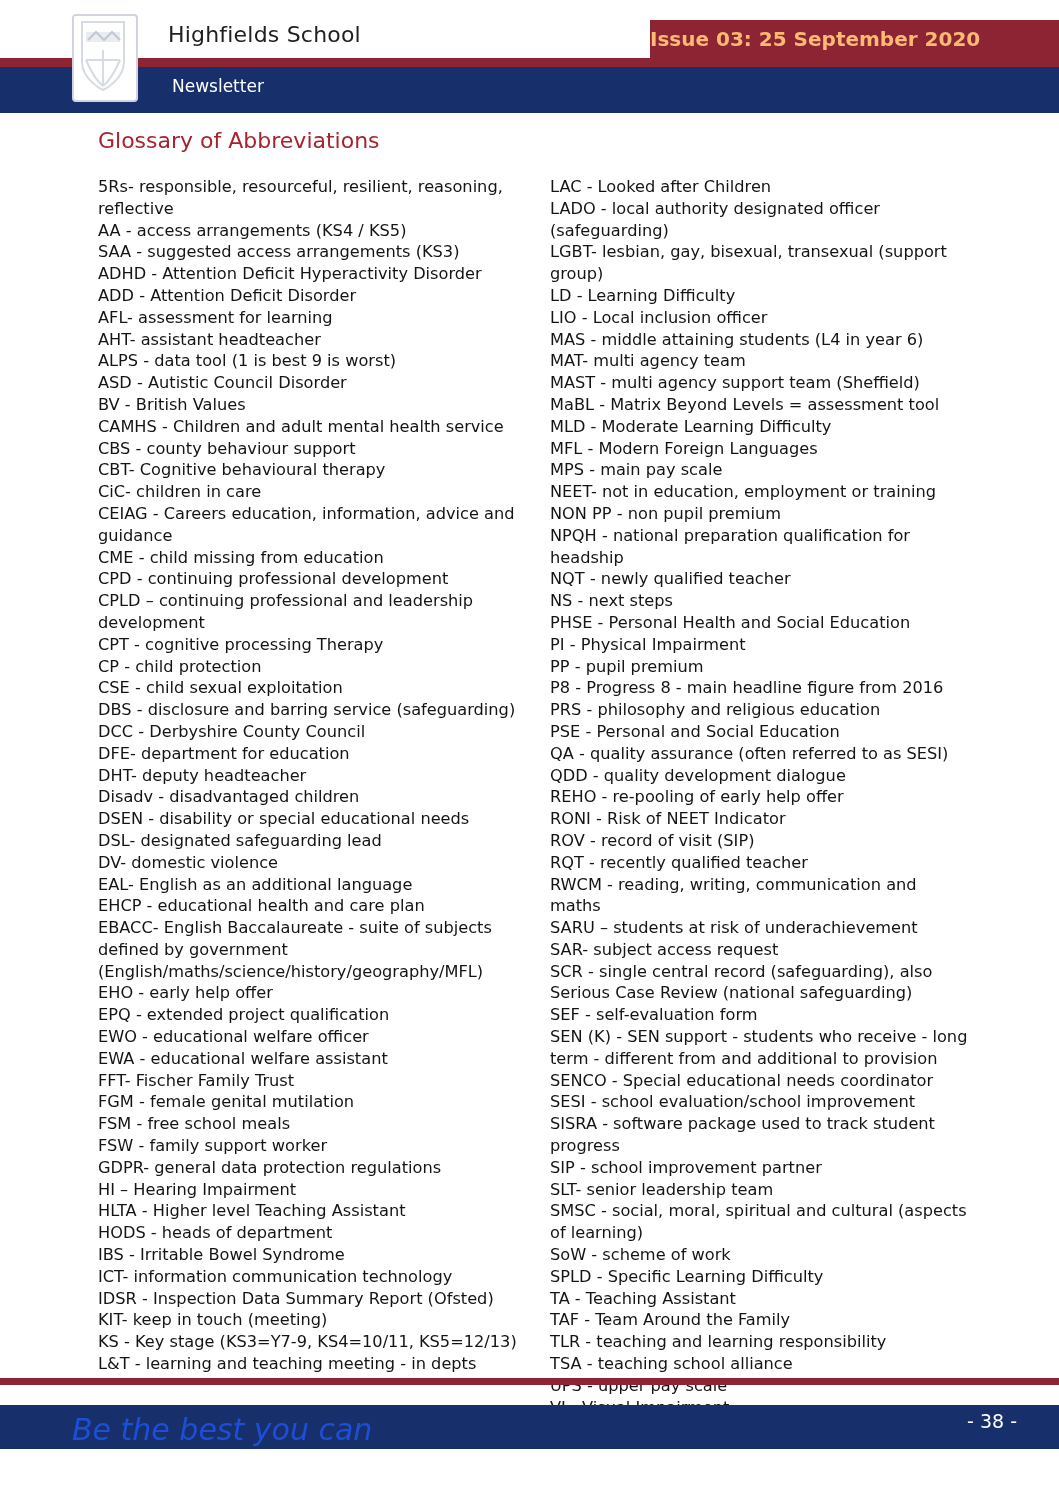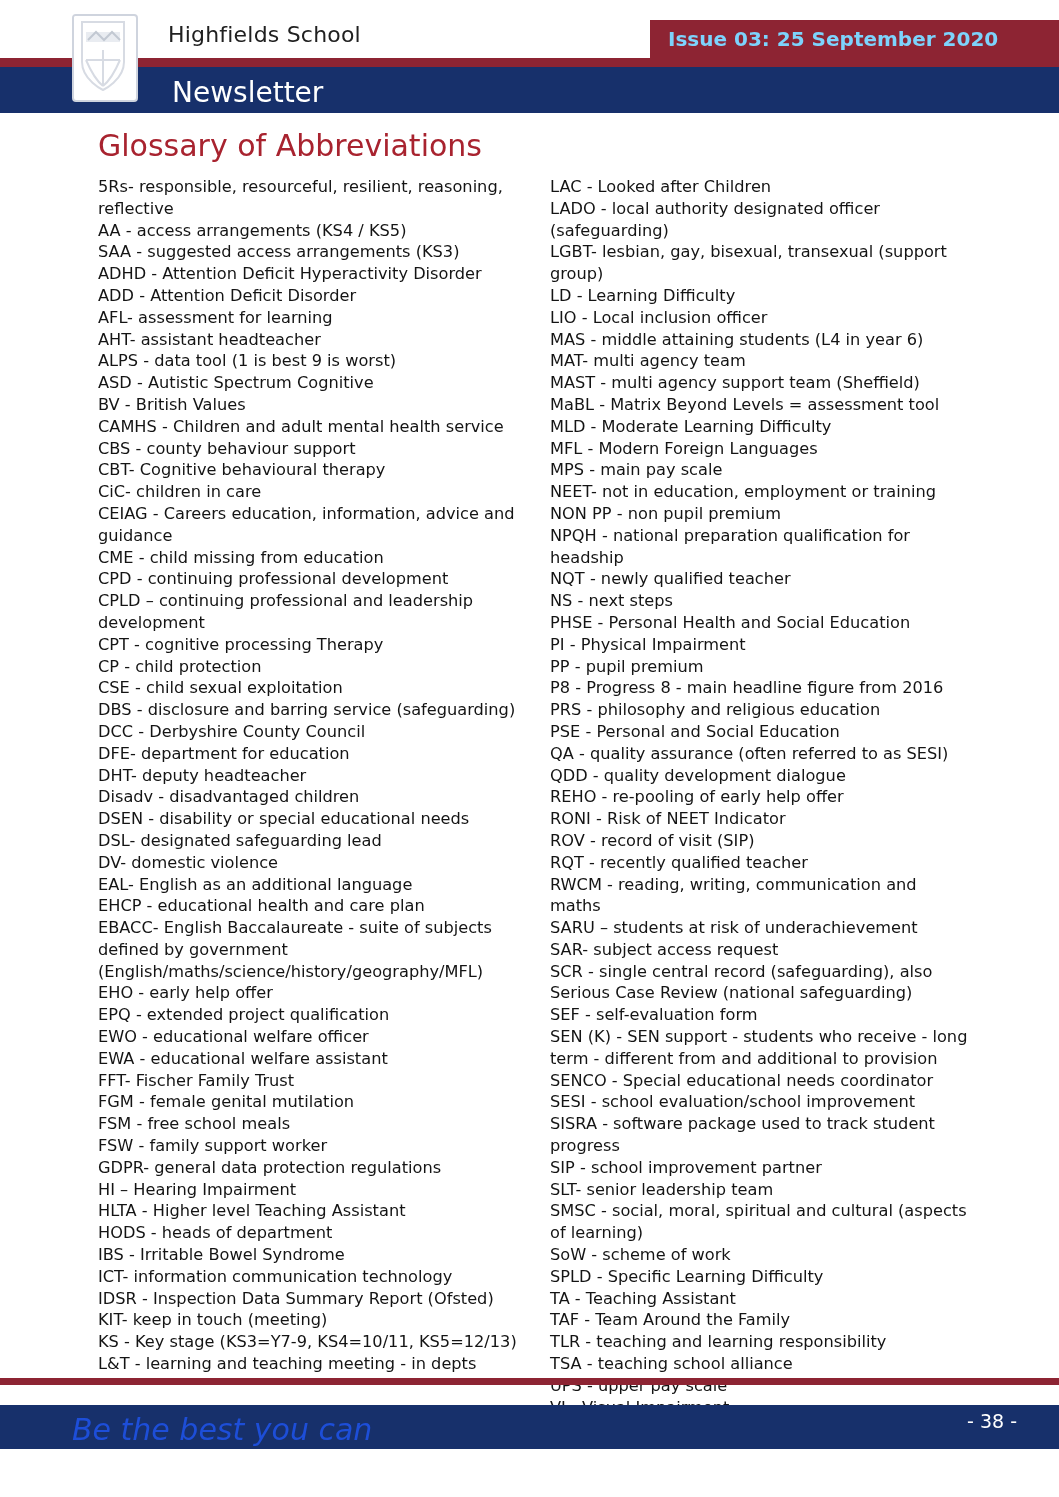--- a/index.html
+++ b/index.html
@@ -70,45 +70,44 @@
     left: 168px;
     top: 22px;
     font-size: 22px;
     color: #202020;
     letter-spacing: 0.2px;
   }
   .newsletter-word {
     position: absolute;
     left: 172px;
     top: 76px;
-    font-size: 28px;
+    font-size: 17px;
     color: #ffffff;
   }
   .issue-box {
     position: absolute;
     left: 650px;
     top: 20px;
     width: 409px;
     height: 38px;
     background: #8d2433;
-    color: #7dd3fc;
+    color: #fdba74;
     font-weight: bold;
     font-size: 20px;
     display: flex;
     align-items: center;
-    padding-left: 18px;
     box-sizing: border-box;
   }
 
   
   .page-title {
     position: absolute;
     left: 98px;
     top: 128px;
-    font-size: 30px;
+    font-size: 22px;
     color: #a8232f;
   }
 
   
   .columns {
     position: absolute;
     left: 98px;
     top: 176px;
     width: 890px;
     display: flex;
@@ -197,21 +196,21 @@
 <div class="columns">
   <div class="col" id="col-left">
       <p class="entry">5Rs- responsible, resourceful, resilient, reasoning, reflective</p>
       <p class="entry">AA - access arrangements (KS4 / KS5)</p>
       <p class="entry">SAA - suggested access arrangements (KS3)</p>
       <p class="entry">ADHD - Attention Deficit Hyperactivity Disorder</p>
       <p class="entry">ADD - Attention Deficit Disorder</p>
       <p class="entry">AFL- assessment for learning</p>
       <p class="entry">AHT- assistant headteacher</p>
       <p class="entry">ALPS - data tool (1 is best 9 is worst)</p>
-      <p class="entry">ASD - Autistic Spectrum Cognitive</p>
+      <p class="entry">ASD - Autistic Council Disorder</p>
       <p class="entry">BV - British Values</p>
       <p class="entry">CAMHS - Children and adult mental health service</p>
       <p class="entry">CBS - county behaviour support</p>
       <p class="entry">CBT- Cognitive behavioural therapy</p>
       <p class="entry">CiC- children in care</p>
       <p class="entry">CEIAG - Careers education, information, advice and guidance</p>
       <p class="entry">CME - child missing from education</p>
       <p class="entry">CPD - continuing professional development</p>
       <p class="entry">CPLD – continuing professional and leadership development</p>
       <p class="entry">CPT - cognitive processing Therapy</p>

